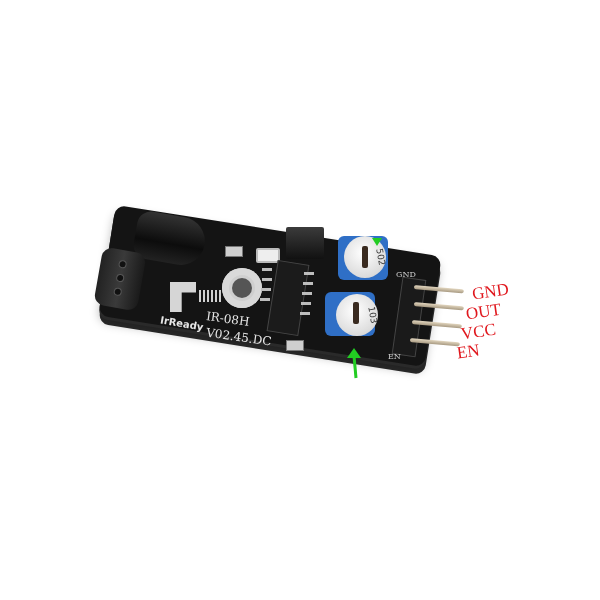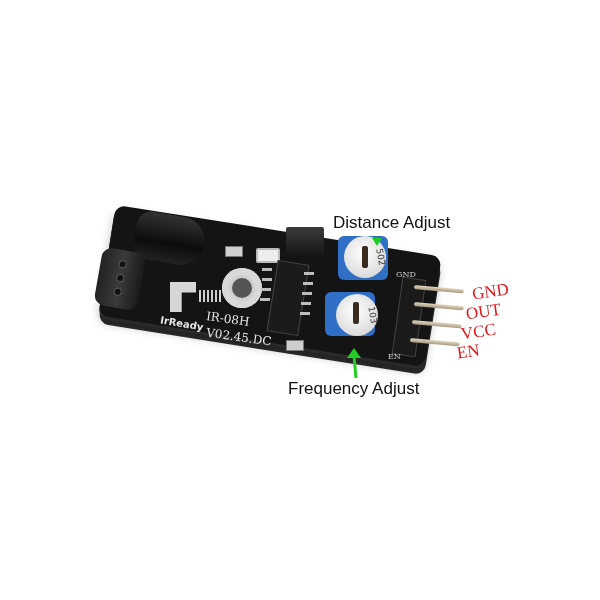--- a/index.html
+++ b/index.html
@@ -106,22 +106,20 @@
   <span class="pin" style="left:414px;top:285px;width:50px;transform:rotate(5deg);"></span>
   <span class="pin" style="left:414px;top:302px;width:50px;transform:rotate(5deg);"></span>
   <span class="pin" style="left:412px;top:320px;width:50px;transform:rotate(5deg);"></span>
   <span class="pin" style="left:410px;top:338px;width:50px;transform:rotate(5deg);"></span>
 
   <span class="label-pin" style="left:472px;top:282px;">GND</span>
   <span class="label-pin" style="left:466px;top:302px;">OUT</span>
   <span class="label-pin" style="left:461px;top:322px;">VCC</span>
   <span class="label-pin" style="left:457px;top:342px;">EN</span>
 
-  <span class="label-black" style="left:333px;top:213px;">Distance Adjust</span>
-  <span class="label-black" style="left:288px;top:379px;">Frequency Adjust</span>
 
   <svg class="arrow-green" style="left:370px;top:236px;" width="14" height="14">
     <polygon points="2,2 12,2 7,10" fill="#22cc22"></polygon>
   </svg>
   <svg class="arrow-green" style="left:344px;top:346px;" width="24" height="34">
     <line x1="12" y1="32" x2="10" y2="10" stroke="#22cc22" stroke-width="3"></line>
     <polygon points="3,12 17,12 10,2" fill="#22cc22"></polygon>
   </svg>
 </div>
 

